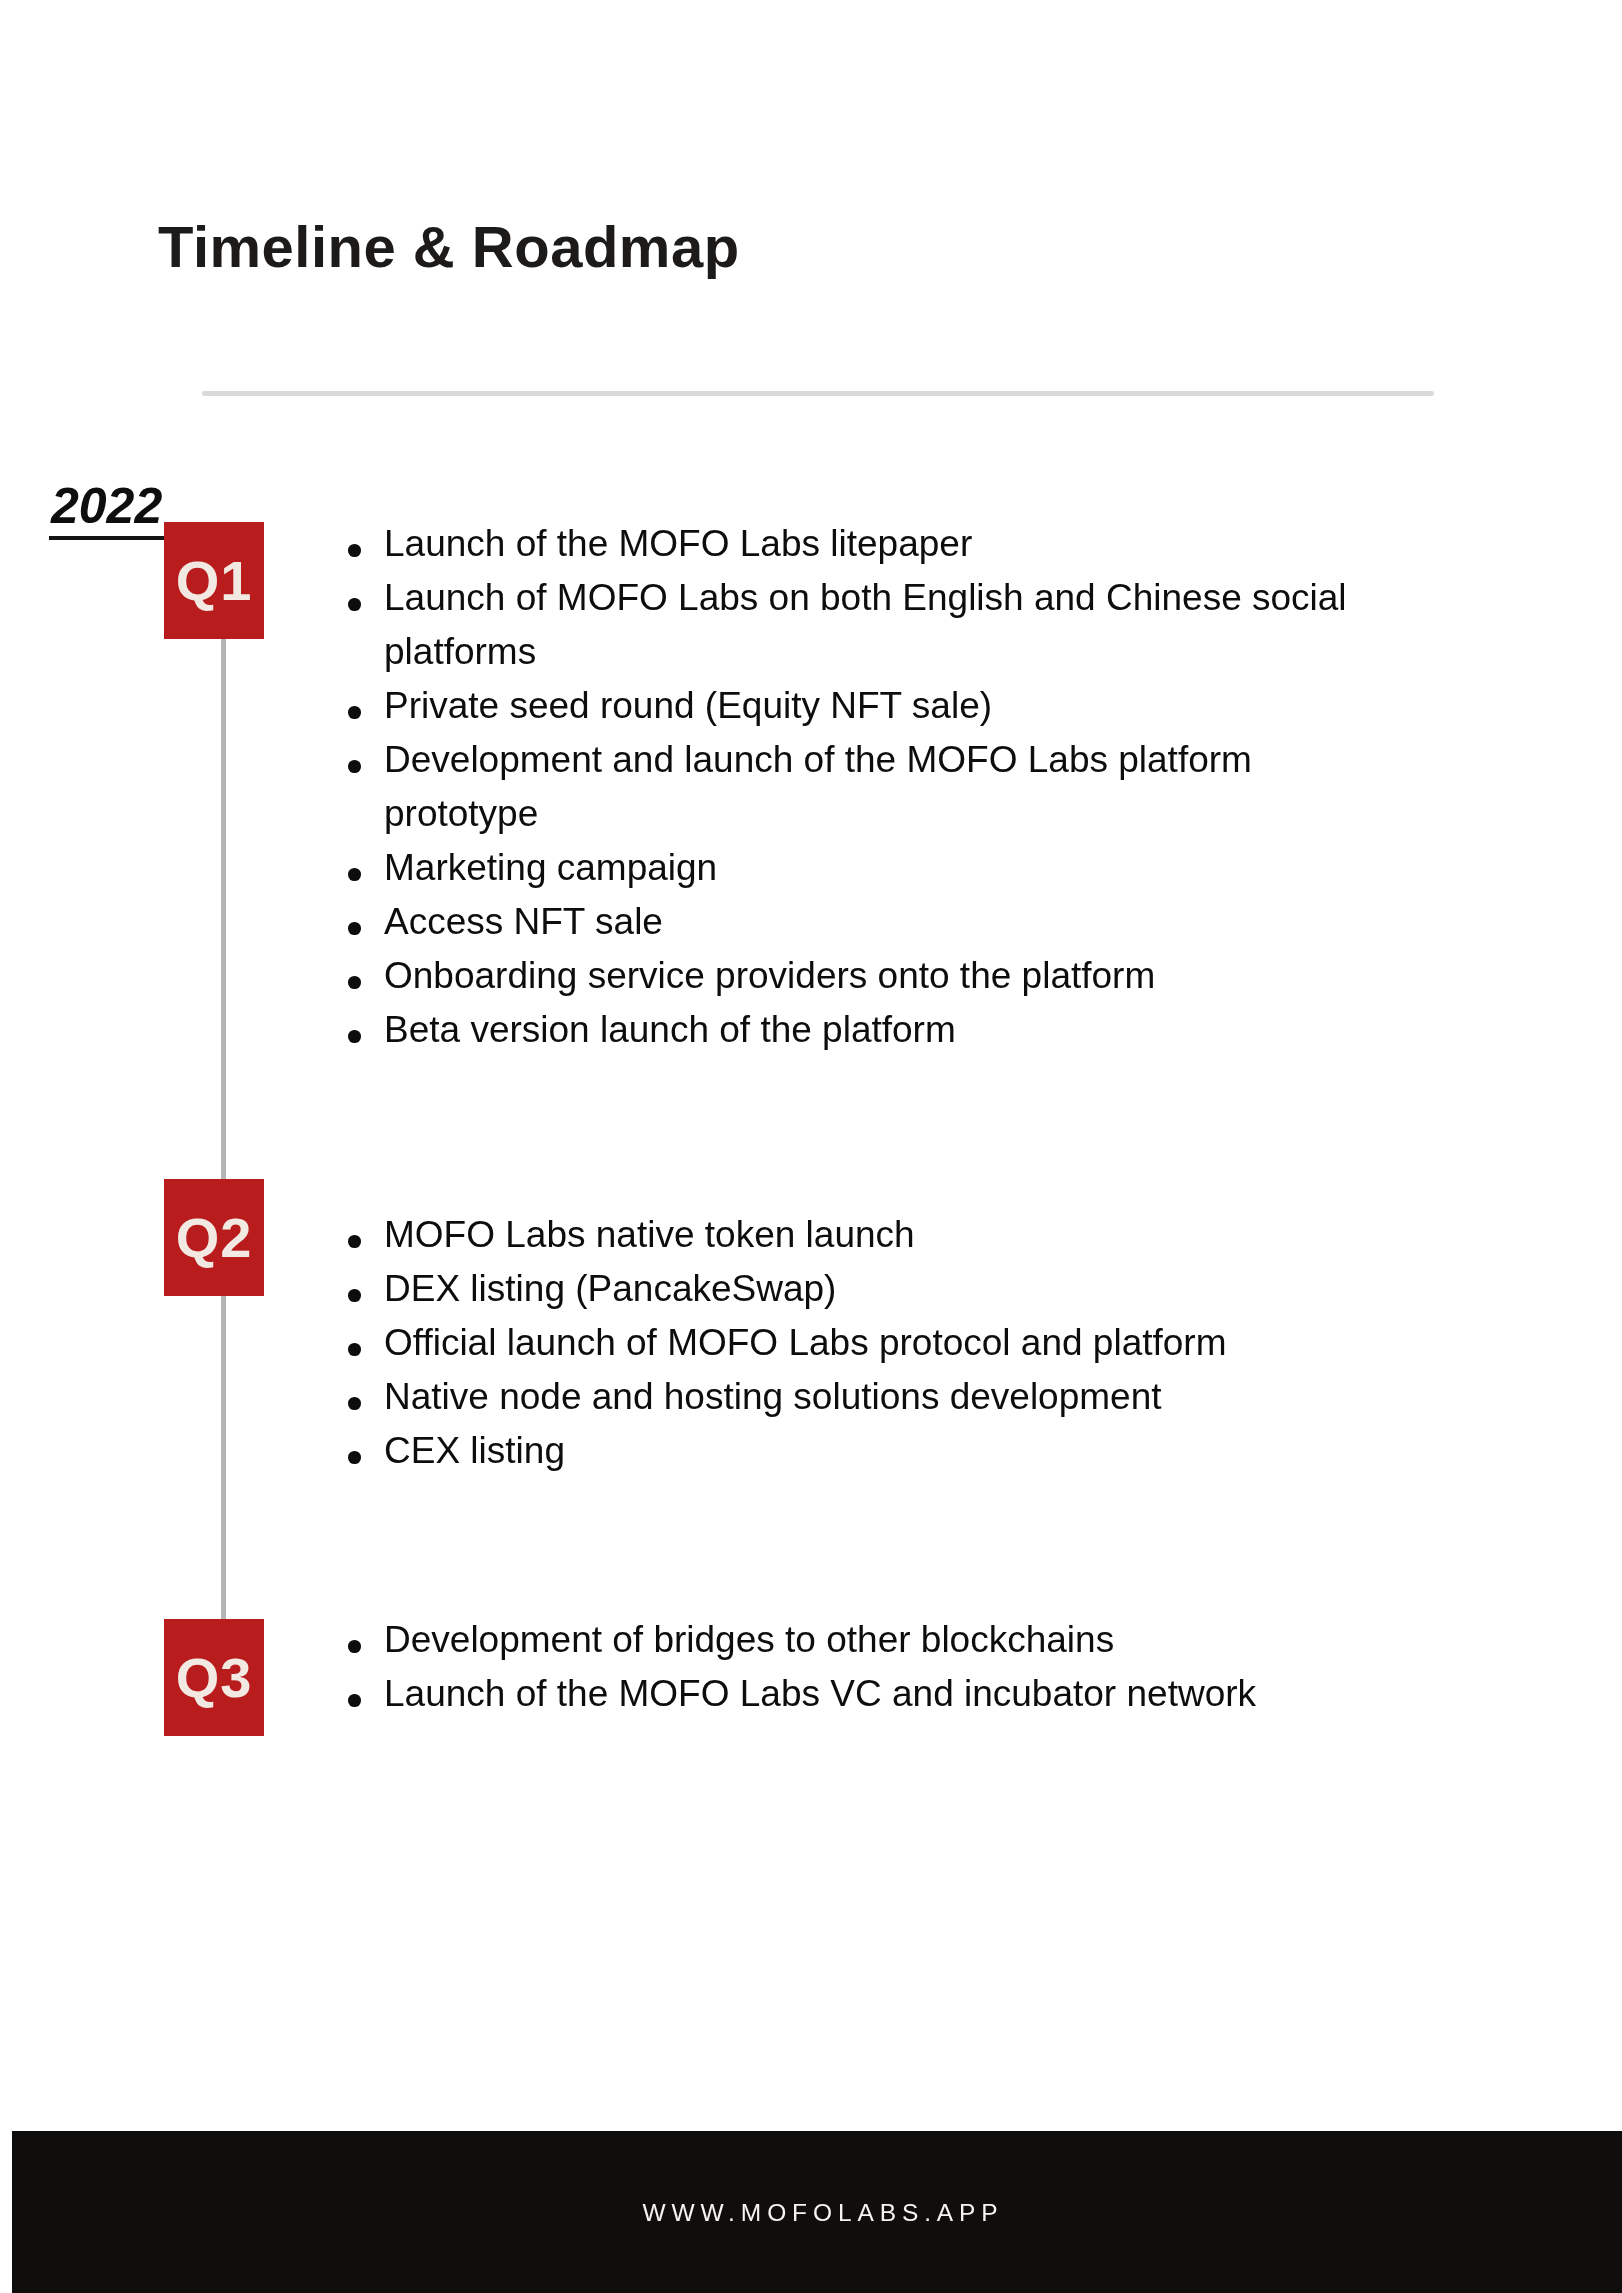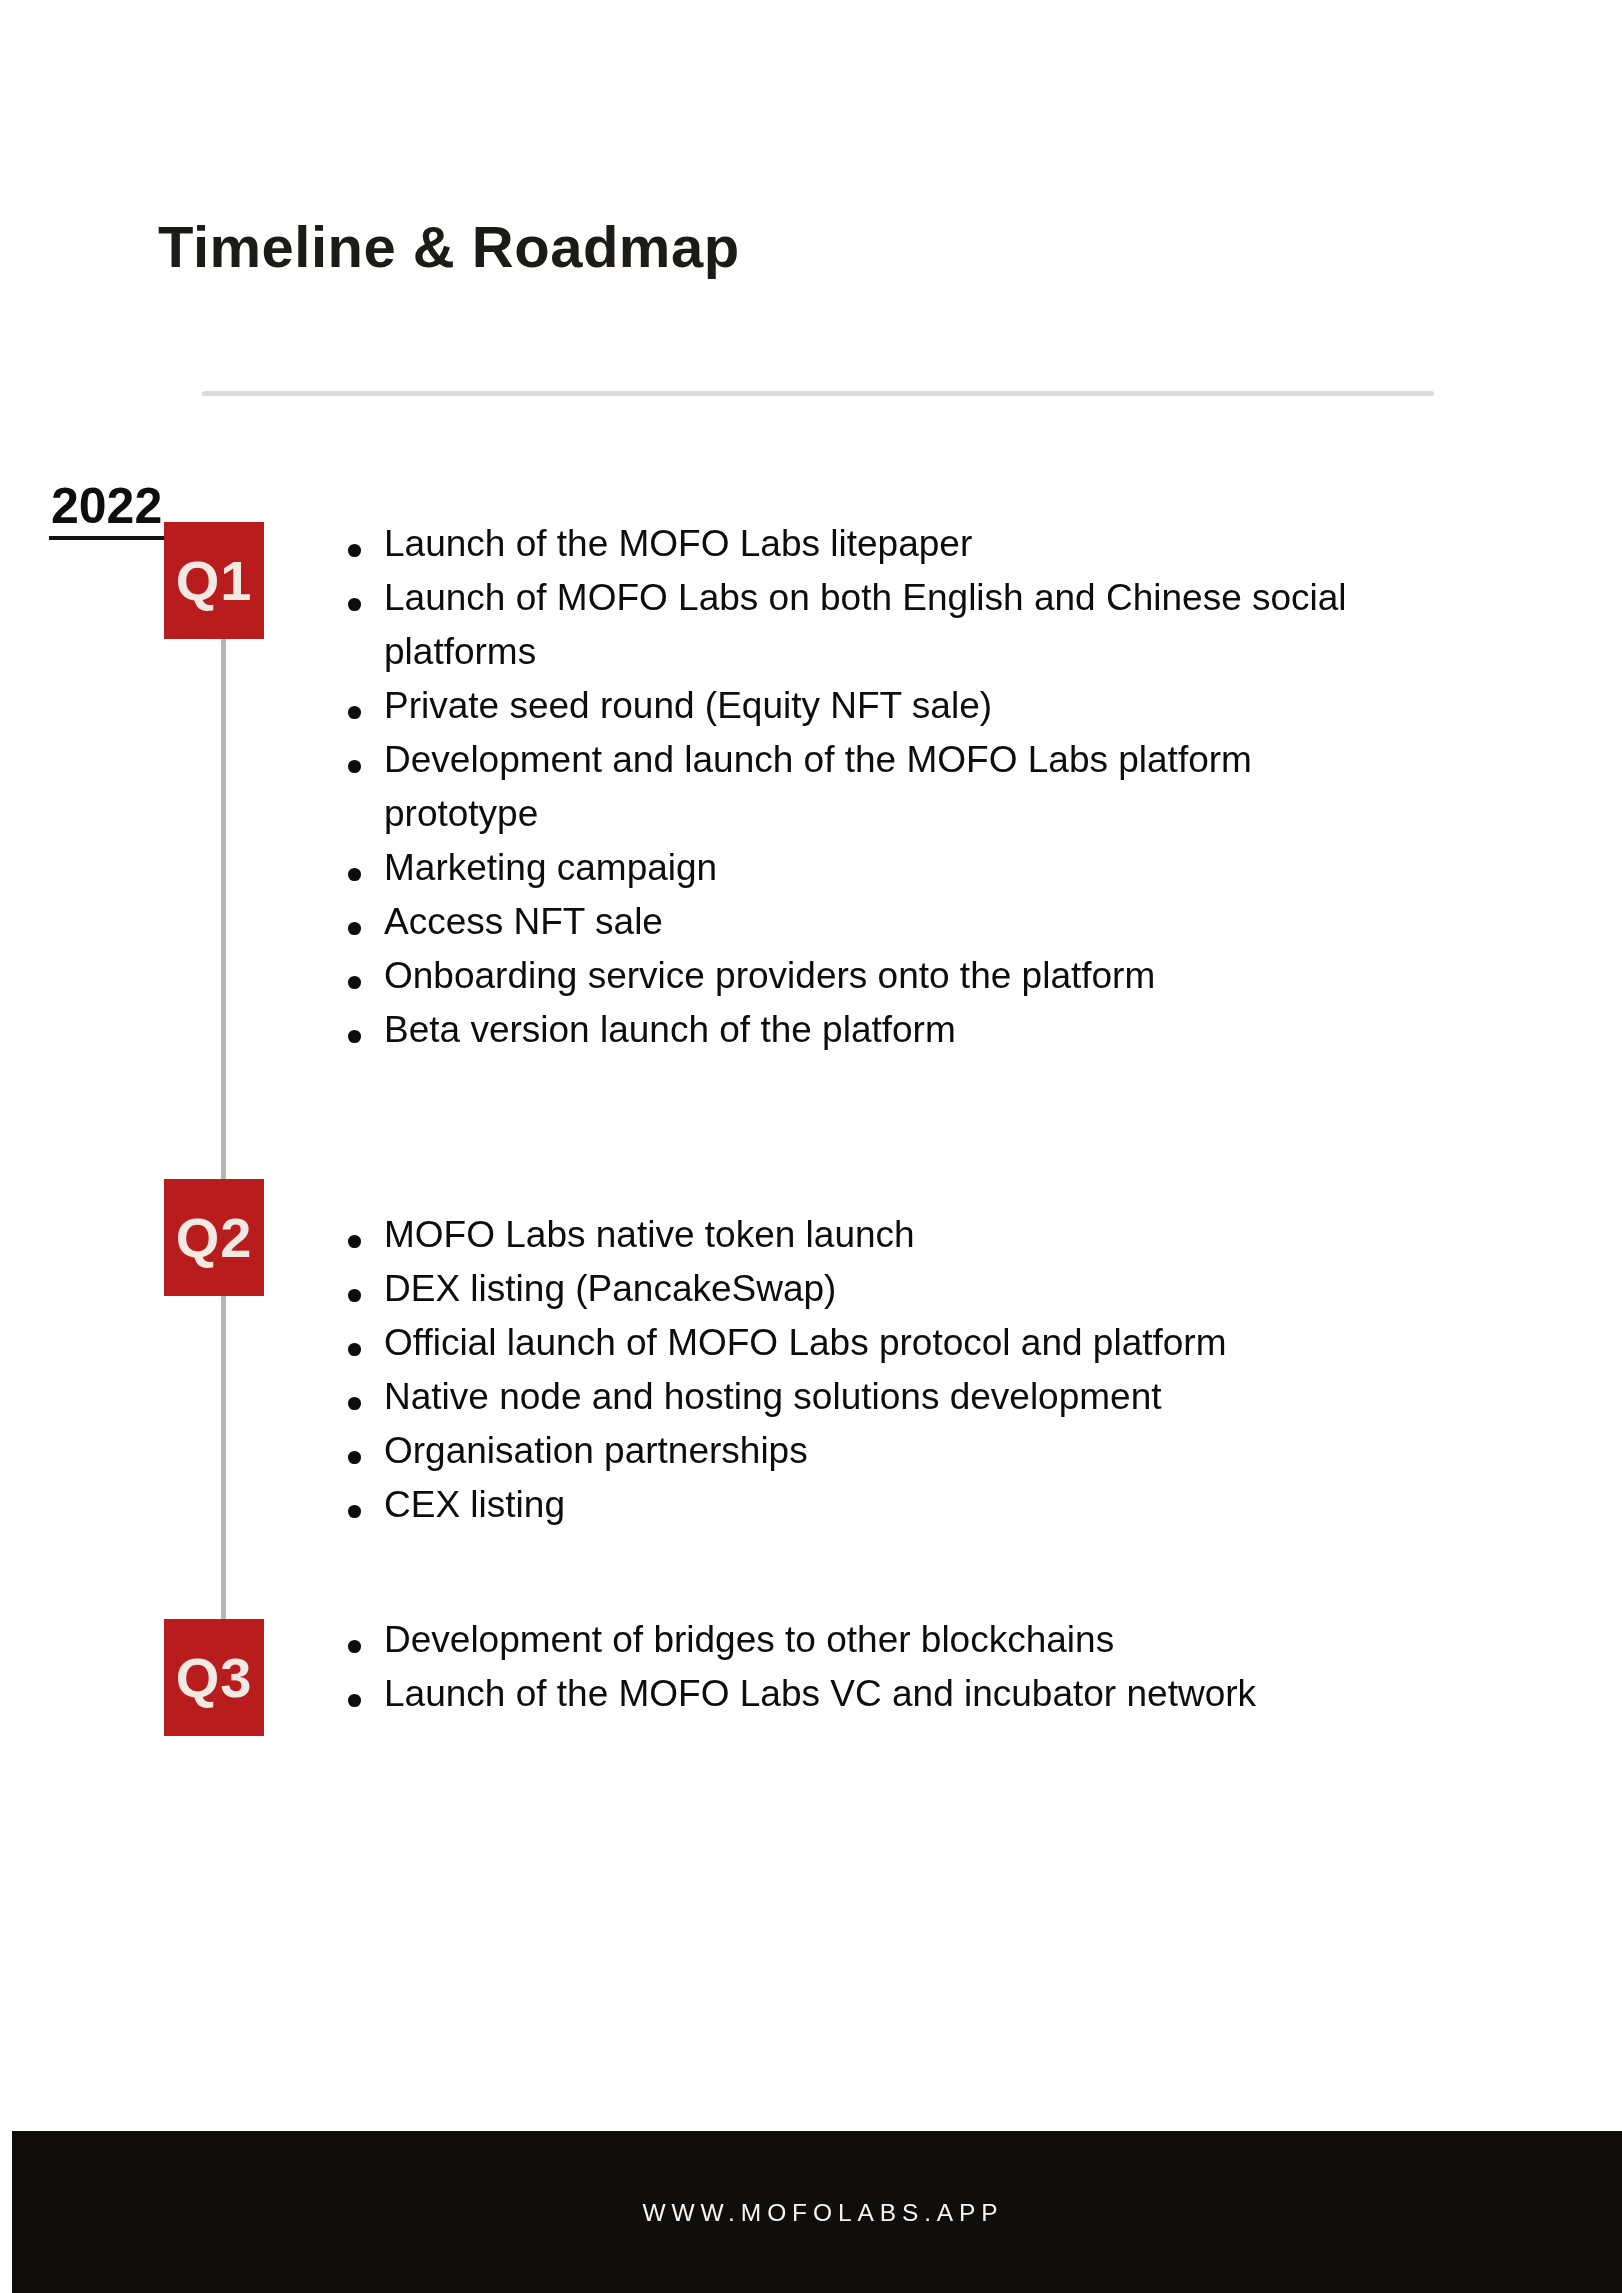--- a/index.html
+++ b/index.html
@@ -40,20 +40,21 @@
     position: absolute;
     left: 49px;
     top: 439px;
     font-size: 50px;
     font-weight: 600;
     color: #0e0e0e;
     line-height: 1;
     border-bottom: 4.9px solid #141414;
     padding: 0 9.8px 5.9px 2px;
     white-space: pre;
+    font-style: italic;
   }
   .timeline-line {
     position: absolute;
     left: 221px;
     top: 639px;
     width: 4.9px;
     height: 980px;
     background: #b7b5b3;
     z-index: 1;
   }
@@ -198,24 +199,20 @@
     <li>
       <span class="dot"></span>
       <span class="item-text">Official launch of MOFO Labs protocol and platform</span>
     </li>
     <li>
       <span class="dot"></span>
       <span class="item-text">Native node and hosting solutions development</span>
     </li>
     <li>
       <span class="dot"></span>
-      <span class="item-text">Organisation partnerships</span>
-    </li>
-    <li>
-      <span class="dot"></span>
       <span class="item-text">CEX listing</span>
     </li>
   </ul>
 
   <div class="q-badge badge-q3">
     <span class="q-label">Q3</span>
   </div>
   <ul class="q-list list-q3">
     <li>
       <span class="dot"></span>

